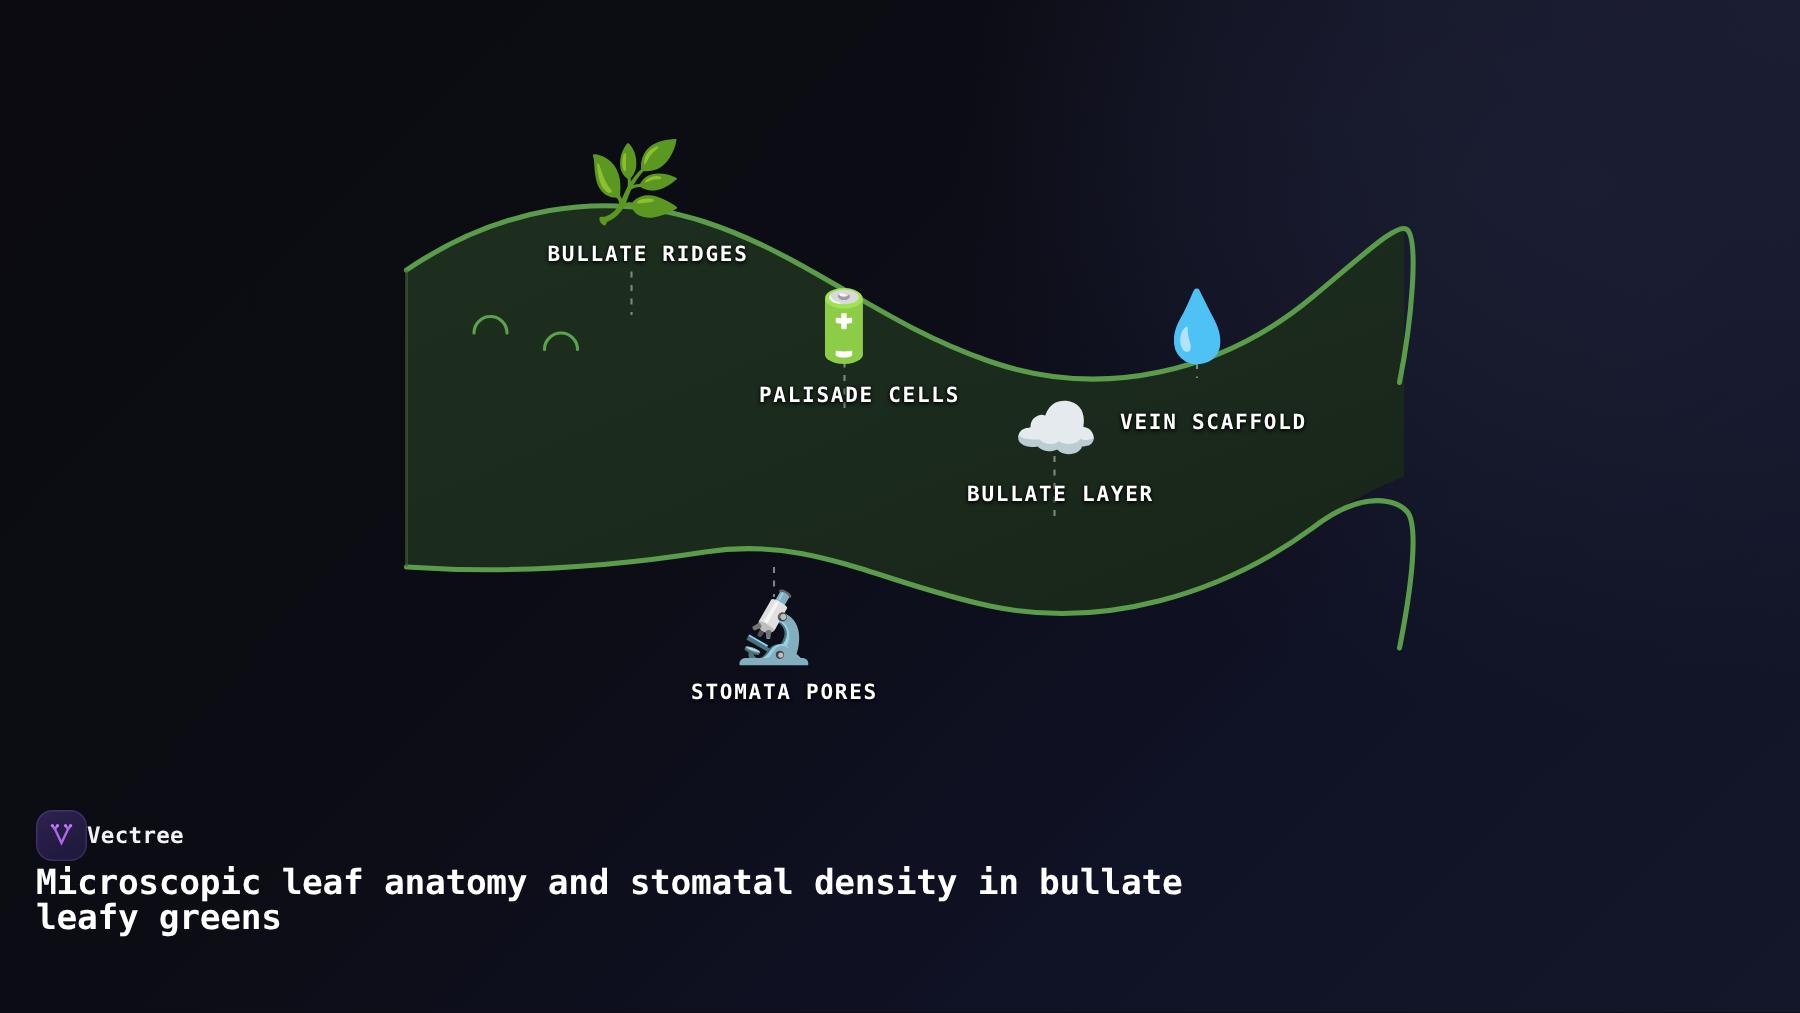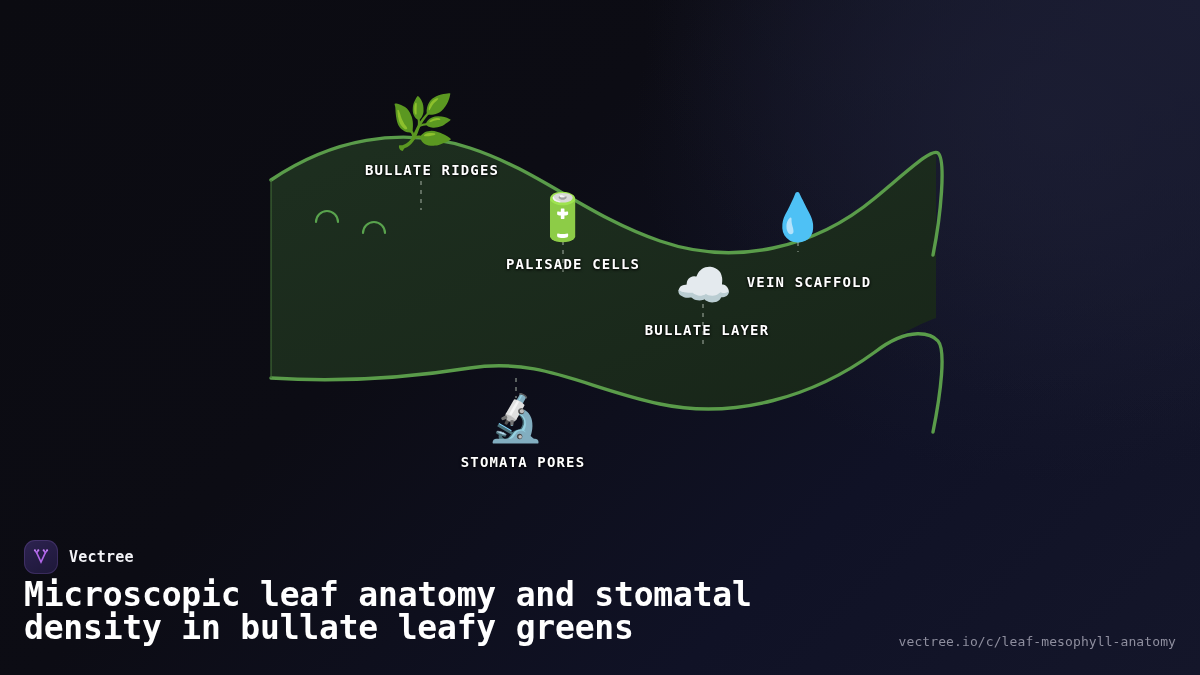--- a/index.html
+++ b/index.html
@@ -61,21 +61,20 @@
     height: 155px;
     padding: 0 24px;
     box-sizing: border-box;
   }
   #brand-row {
     position: absolute;
     left: 24px;
     top: 20px;
     display: flex;
     align-items: center;
-    gap: 11px;
   }
   #brand-mark {
     width: 34px;
     height: 34px;
     border-radius: 11px;
     background: linear-gradient(150deg, #2d2350 0%, #241c43 55%, #1d1838 100%);
     box-shadow: inset 0 0 0 1px rgba(150,110,210,.22);
     display: flex;
     align-items: center;
     justify-content: center;
@@ -88,21 +87,21 @@
     letter-spacing: .2px;
   }
   #headline {
     position: absolute;
     left: 24px;
     top: 58px;
     width: 830px;
     margin: 0;
     color: #ffffff;
     font-family: "DejaVu Sans Mono", "Liberation Mono", monospace;
-    font-size: 33px;
+    font-size: 23px;
     font-weight: 700;
     line-height: 1.0;
     letter-spacing: -0.2px;
   }
   #source-url {
     position: absolute;
     right: 24px;
     bottom: 26px;
     color: #8e8e9e;
     font-family: "DejaVu Sans Mono", "Liberation Mono", monospace;
@@ -198,16 +197,15 @@
             <circle cx="12.7" cy="3.3" r="1.05"></circle>
             <circle cx="16.1" cy="3.3" r="1.05"></circle>
           </g>
         </svg>
       </div>
       <div id="brand-name">Vectree</div>
     </div>
 
     <h1 id="headline">Microscopic leaf anatomy and stomatal density in bullate leafy greens</h1>
 
-    <div id="source-url">vectree.io/c/leaf-mesophyll-anatomy</div>
   </div>
 
 </div>
 
 </body></html>

